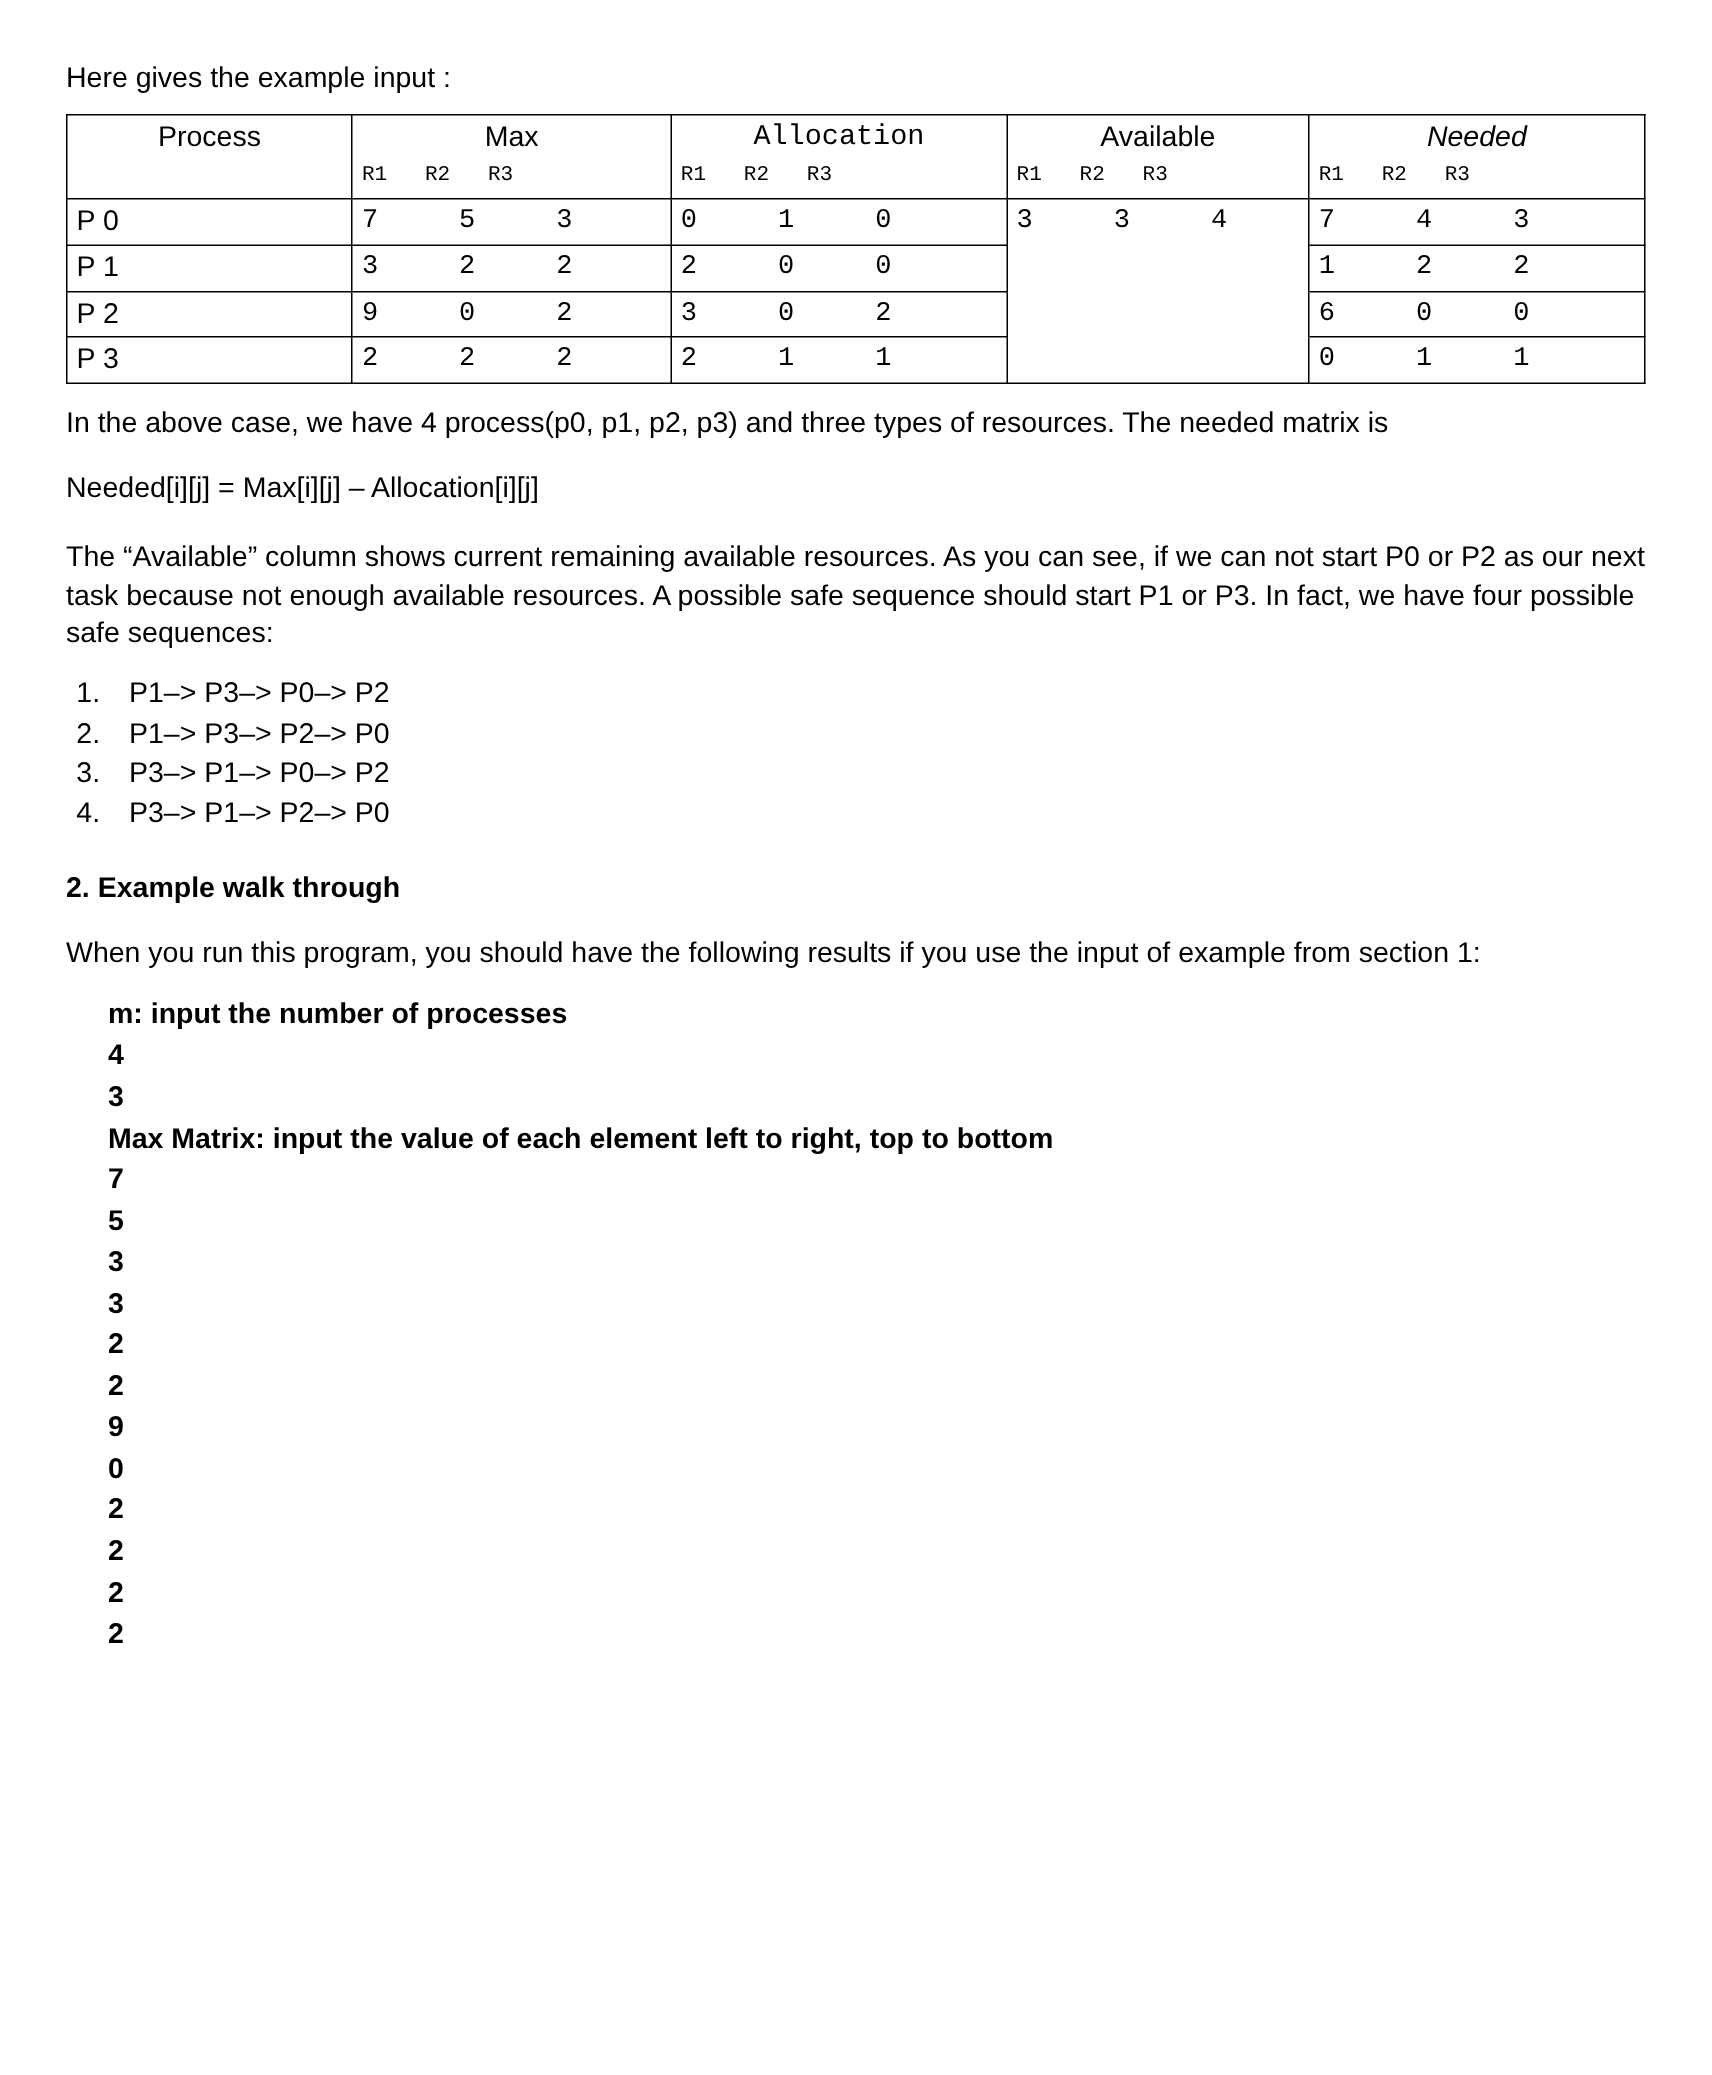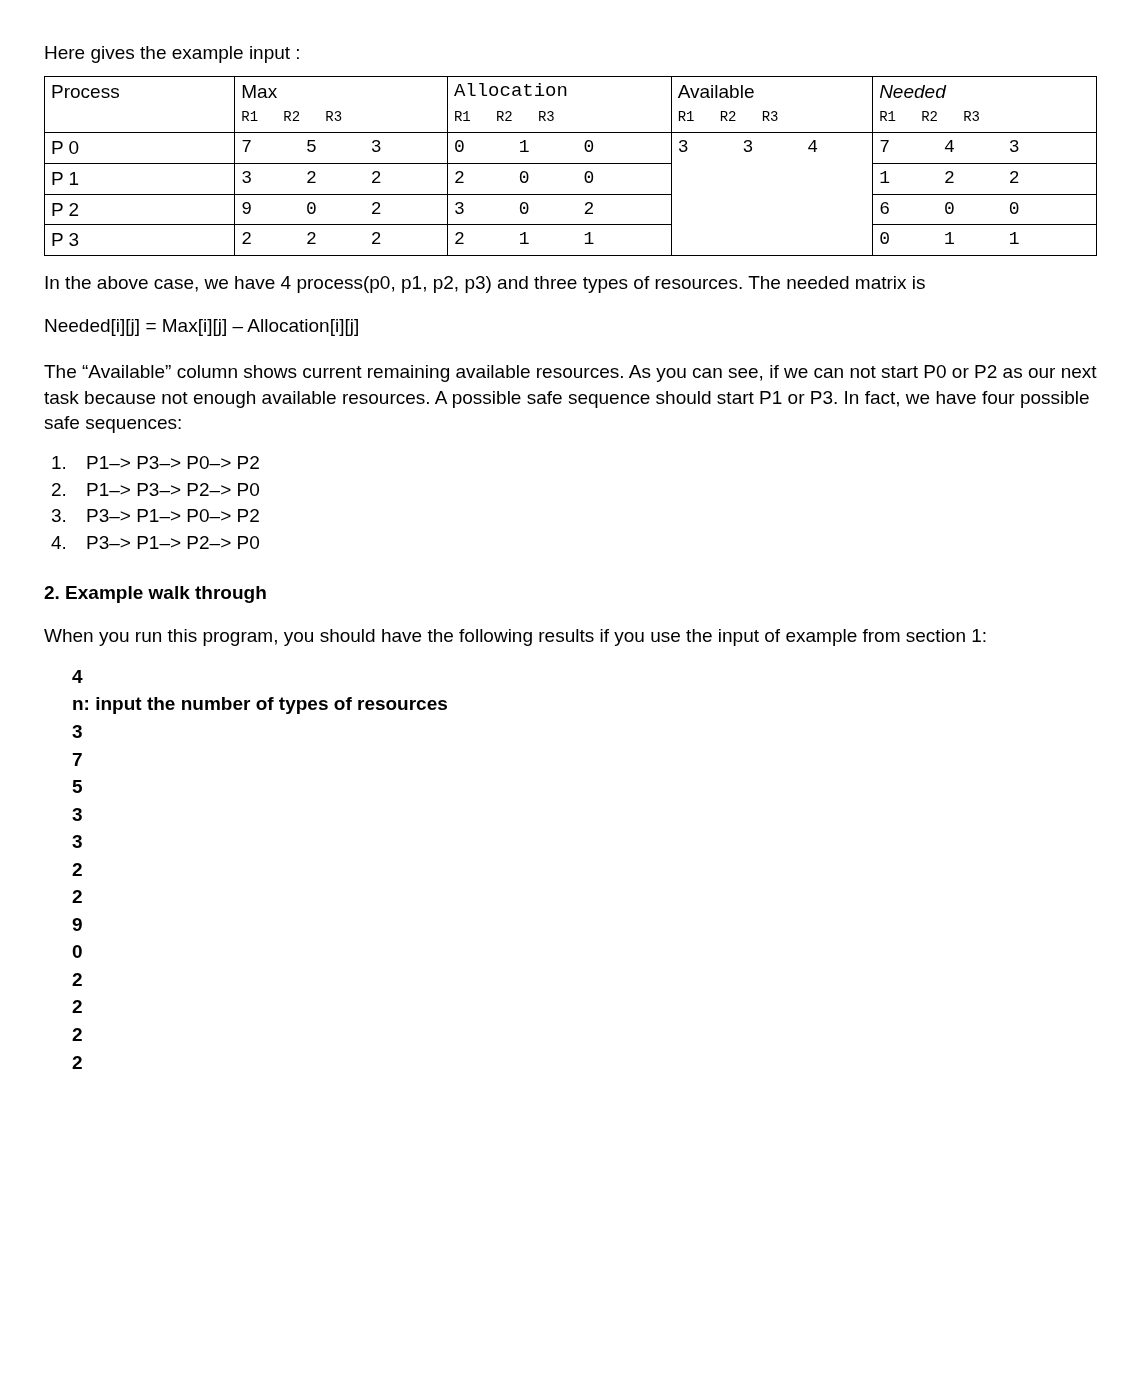--- a/index.html
+++ b/index.html
@@ -24,20 +24,21 @@
   }
   table.banker td, table.banker th {
     border: 1px solid #000;
     padding: 2px 6px;
     text-align: left;
     vertical-align: top;
     height: 22px;
   }
   table.banker .group-head {
     font-weight: normal;
+    text-align: center;
   }
   table.banker .subhead {
     font-family: Liberation Mono, monospace;
     font-size: 14px;
     letter-spacing: 0px;
     white-space: pre;
   }
   table.banker .num {
     font-family: Liberation Mono, monospace;
     font-size: 18px;
@@ -145,23 +146,24 @@
   <li>P1–&gt; P3–&gt; P2–&gt; P0</li>
   <li>P3–&gt; P1–&gt; P0–&gt; P2</li>
   <li>P3–&gt; P1–&gt; P2–&gt; P0</li>
 </ol>
 
 <div class="section-h">2. Example walk through</div>
 
 <div class="para">When you run this program, you should have the following results if you use the input of example from section 1:</div>
 
 <div class="walk">
+  <div>m: input the number of processes</div>
   <div>4</div>
-  <div>n: input the number of types of resources</div>
   <div>3</div>
+  <div>Max Matrix: input the value of each element left to right, top to bottom</div>
   <div>7</div>
   <div>5</div>
   <div>3</div>
   <div>3</div>
   <div>2</div>
   <div>2</div>
   <div>9</div>
   <div>0</div>
   <div>2</div>
   <div>2</div>

